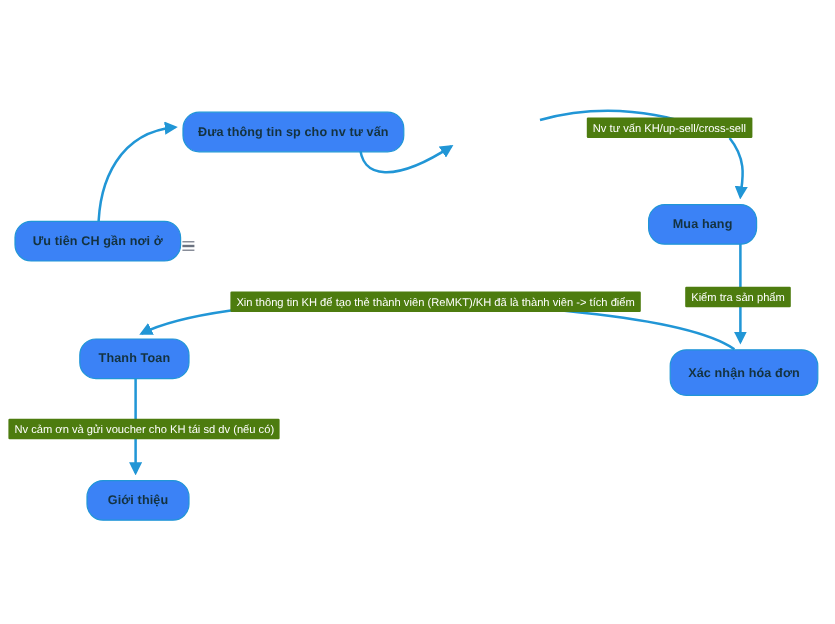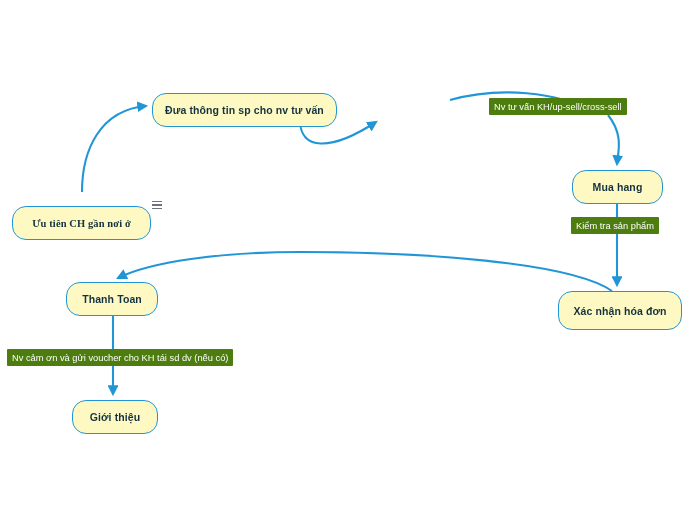--- a/index.html
+++ b/index.html
@@ -23,21 +23,21 @@
     top: 0;
     width: 696px;
     height: 520px;
     pointer-events: none;
   }
   .node {
     position: absolute;
     box-sizing: border-box;
     border: 1.6px solid #2196d6;
     border-radius: 14px;
-    background: #fef9c3;
+    background: #3b82f6;
     color: #14323f;
     font-size: 10.5px;
     font-weight: bold;
     letter-spacing: 0.1px;
     display: flex;
     align-items: center;
     justify-content: center;
     text-align: center;
     white-space: nowrap;
     padding: 16px 10px;
@@ -92,57 +92,60 @@
     <path d="M 450 100 C 500 86 556 92 596 112" fill="none" stroke="#2196d6" stroke-width="2.1"></path>
     <path d="M 608 115 C 624 135 618 152 617 164" fill="none" stroke="#2196d6" stroke-width="2.1" marker-end="url(#arrow)"></path>
 
     <path d="M 617 197 L 617 285" fill="none" stroke="#2196d6" stroke-width="2.1" marker-end="url(#arrow)"></path>
 
     <path d="M 612 291 C 570 262 420 252 300 252 C 220 252 150 262 118 278" fill="none" stroke="#2196d6" stroke-width="2.1" marker-end="url(#arrow)"></path>
 
     <path d="M 113 309 L 113 394" fill="none" stroke="#2196d6" stroke-width="2.1" marker-end="url(#arrow)"></path>
   </svg>
 
-  <div class="node" style="left:12px; top:206px; width:139px; height:27px;font-family:Liberation Serif, serif;">
+  <div class="node" style="left:12px; top:184px; width:139px; height:27px;">
     <span>Ưu tiên CH gần nơi ở</span>
   </div>
 
   <div class="menu-icon" style="left:152px; top:199px;">
     <i></i>
     <i></i>
     <i></i>
   </div>
 
   <div class="node" style="left:152px; top:93px; width:185px; height:27px;">
     <span>Đưa thông tin sp cho nv tư vấn</span>
   </div>
 
 
-  <div class="node" style="left:572px; top:170px; width:91px; height:27px;">
+  <div class="node" style="left:540px; top:170px; width:91px; height:27px;">
     <span>Mua hang</span>
   </div>
 
   <div class="node" style="left:558px; top:291px; width:124px; height:39px;">
     <span>Xác nhận hóa đơn</span>
   </div>
 
   <div class="node" style="left:72px; top:400px; width:86px; height:27px;">
     <span>Giới thiệu</span>
   </div>
 
   <div class="node" style="left:66px; top:282px; width:92px; height:27px;">
     <span>Thanh Toan</span>
   </div>
 
   <div class="edge-label" style="left:489px; top:98px;">
     <span>Nv tư vấn KH/up-sell/cross-sell</span>
   </div>
 
-  <div class="edge-label" style="left:571px; top:217px;">
+  <div class="edge-label" style="left:571px; top:239px;">
     <span>Kiểm tra sản phẩm</span>
   </div>
 
+  <div class="edge-label" style="left:192px; top:243px;">
+    <span>Xin thông tin KH để tạo thẻ thành viên (ReMKT)/KH đã là thành viên -&gt; tích điểm</span>
+  </div>
 
   <div class="edge-label" style="left:7px; top:349px;">
     <span>Nv cảm ơn và gửi voucher cho KH tái sd dv (nếu có)</span>
   </div>
 
 </div>
 
 </body></html>

